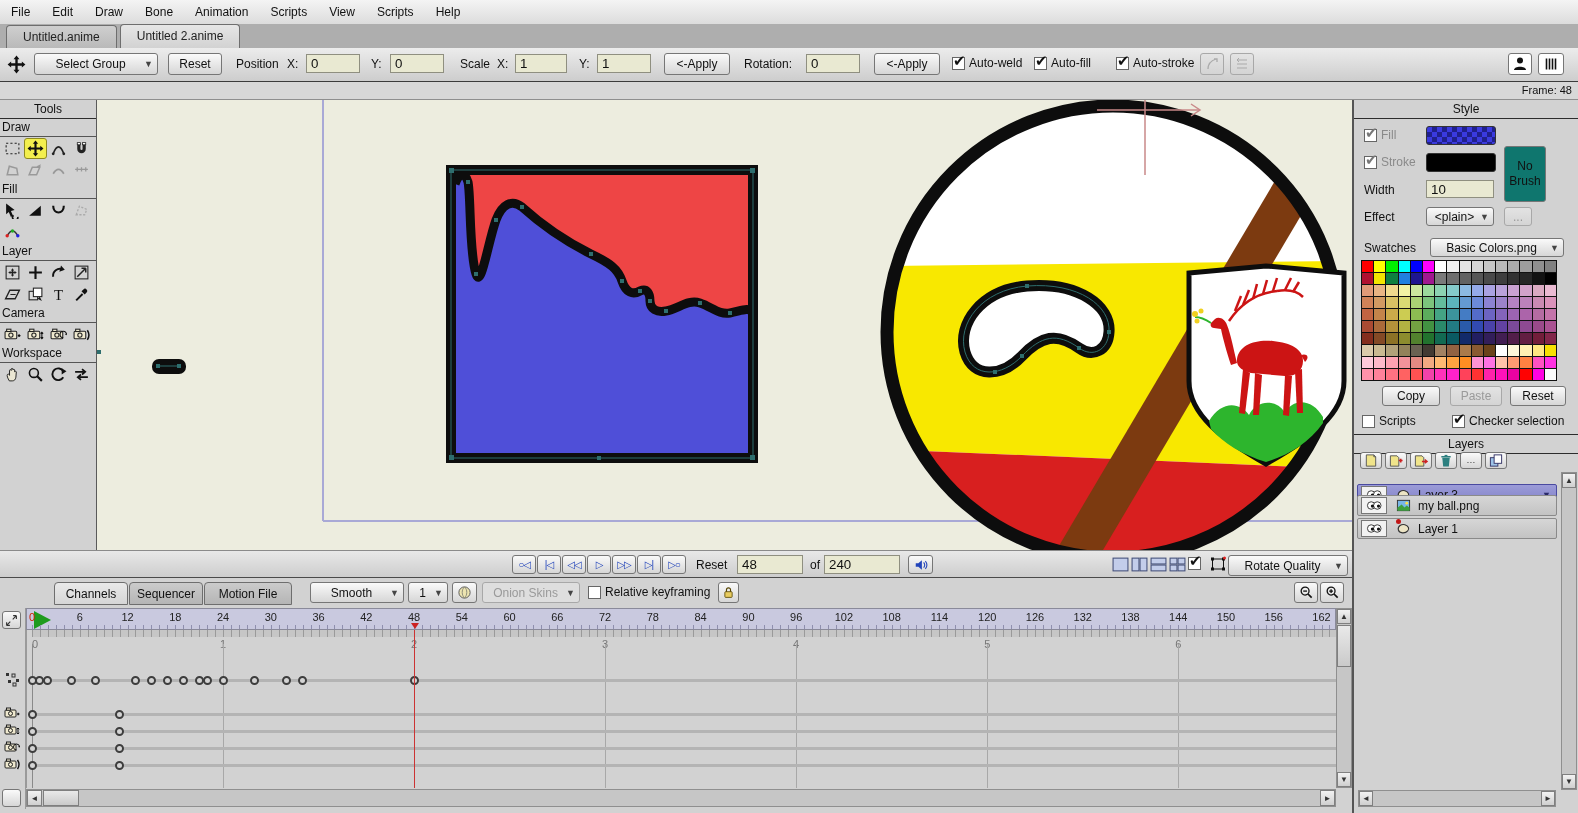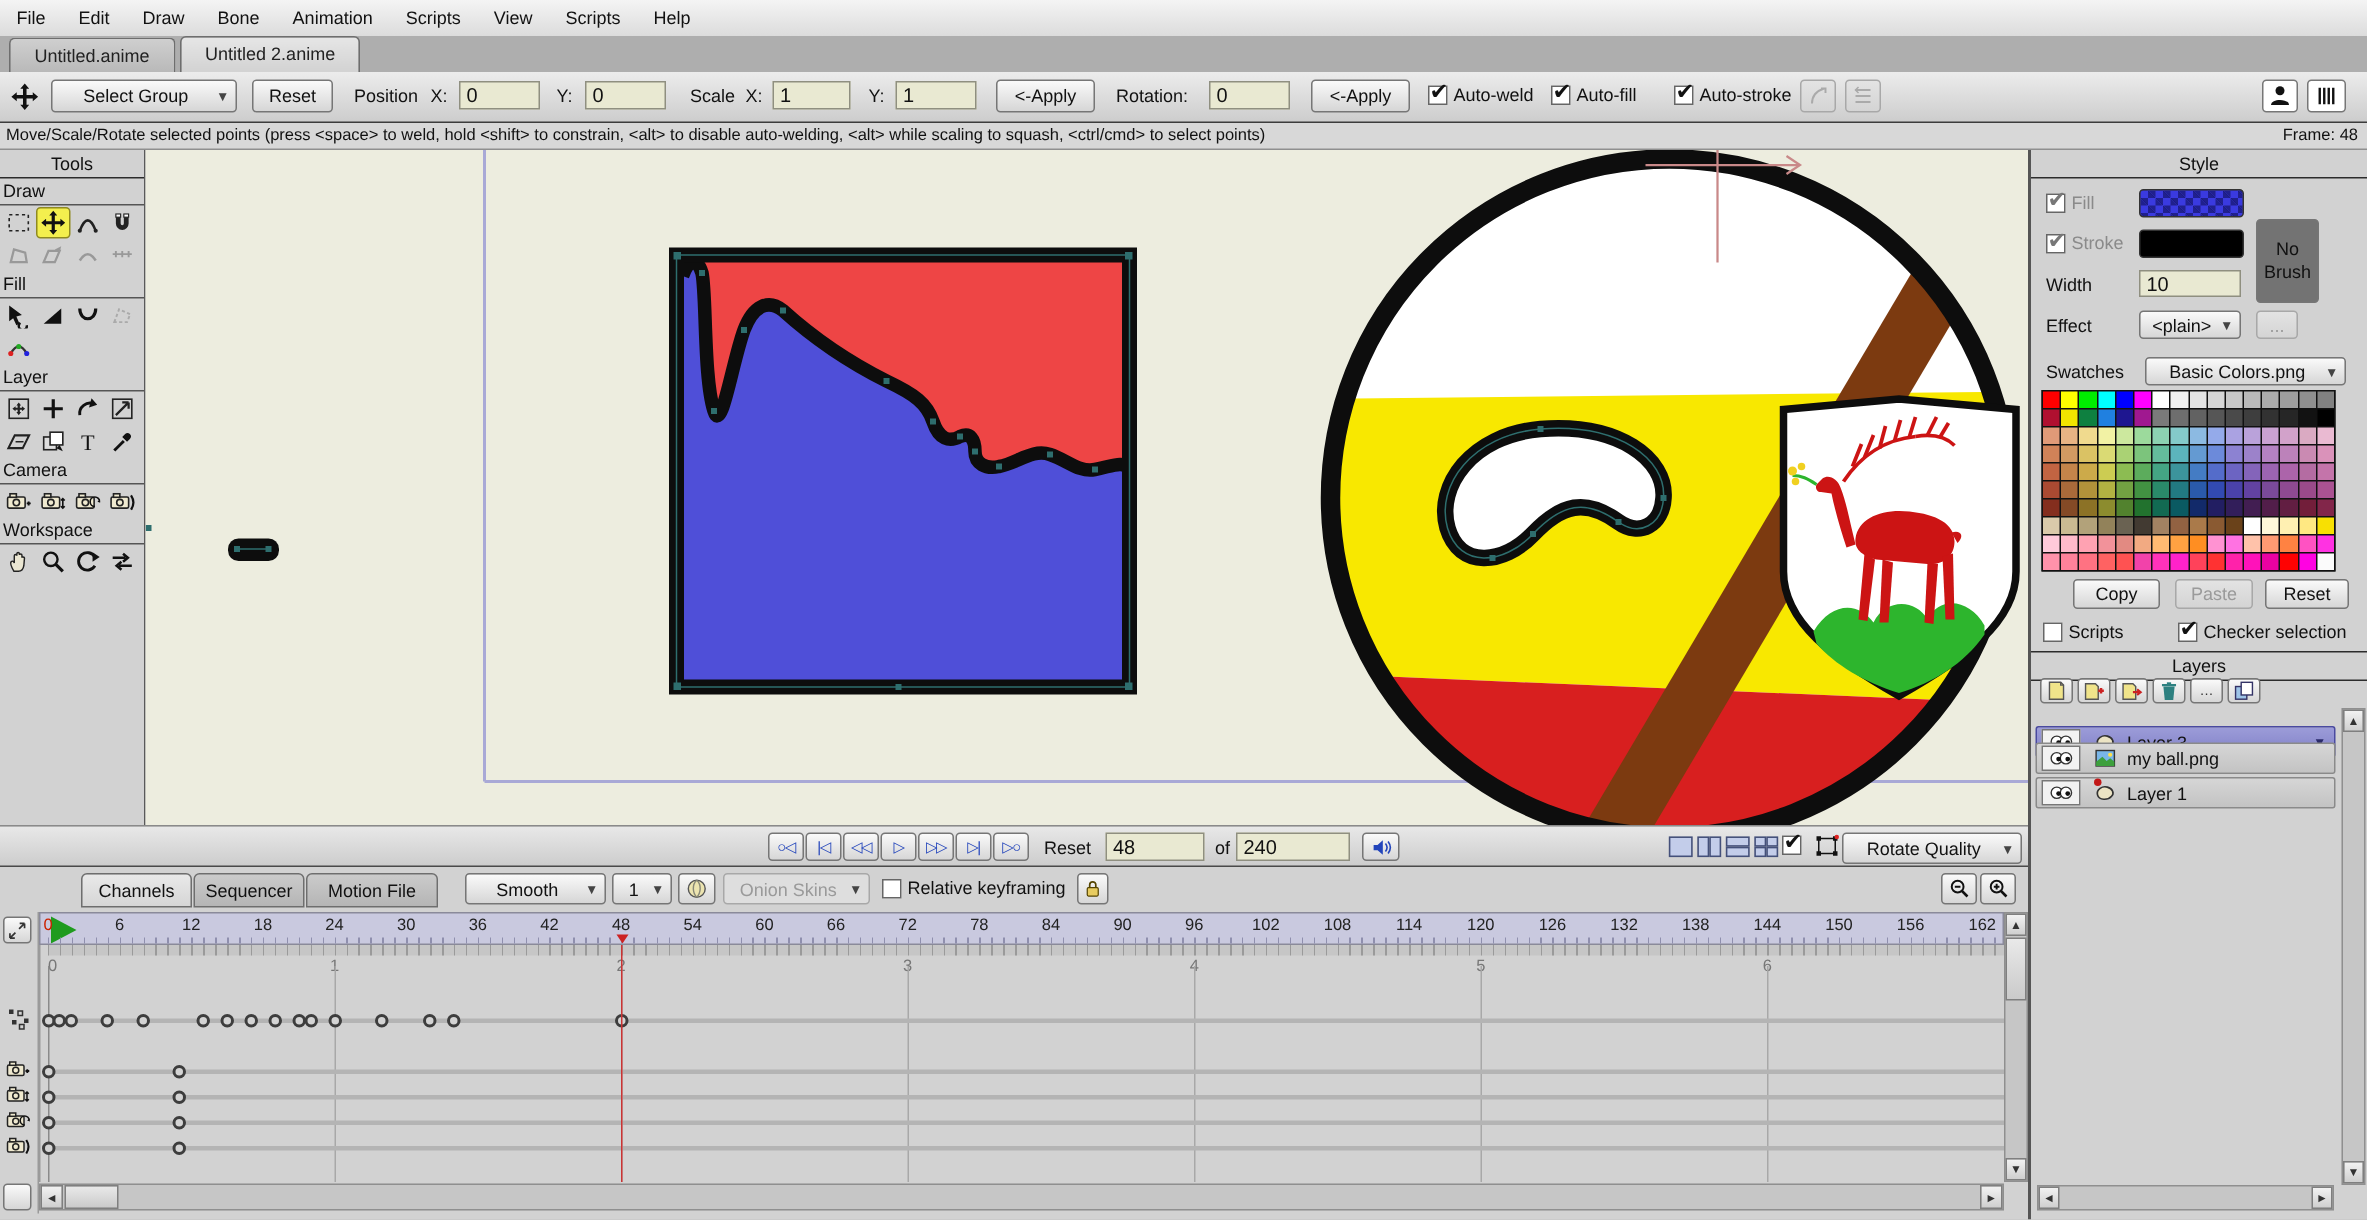--- a/index.html
+++ b/index.html
@@ -183,21 +183,20 @@
   <div class="btn abs" style="left:1538px;top:5px;width:26px;height:22px;background:#fff;">
       <span style="width:16px;height:16px;" id="stripes-icon-slot">
         <svg class="icon-svg" viewBox="0 0 16 16">
           <path d="M3.5,2.5 v11 M6.5,2.5 v11 M9.5,2.5 v11 M12.5,2.5 v11" stroke="#111" stroke-width="1.6"></path>
         </svg>
       </span>
     </div>
 </div>
 
 <div class="abs" id="statusbar">
-  <span id="status-hint">Move/Scale/Rotate selected points (press &lt;space&gt; to weld, hold &lt;shift&gt; to constrain, &lt;alt&gt; to disable auto-welding, &lt;alt&gt; while scaling to squash, &lt;ctrl/cmd&gt; to select points)</span>
   <span id="status-frame">Frame: 48</span>
 </div>
 
 <div class="abs" id="tools">
   <div class="panel-title">Tools</div>
   <div id="tools-body">
       <div class="sec-label">Draw</div>
       <div class="tool-row">
         <div class="tool-cell">
           <span style="width: 17px; height: 17px;">
@@ -770,21 +769,21 @@
   <div class="abs" id="fill-swatch" style="left:72px;top:26px;width:68px;height:17px;"></div>
 
   <span class="cbrow" style="left:10px;top:55px;">
     <span class="cb dim">
         <span class="mark">✔</span>
       </span>
       <span class="rp-label dim" style="position:static;">Stroke</span>
   </span>
   <div class="abs" id="stroke-swatch" style="left: 72px; top: 53px; width: 68px; height: 17px; background: rgb(0, 0, 0);"></div>
 
-  <div class="btn abs" style="left:150px;top:46px;width:42px;height:56px;background:#737373;flex-direction:column;line-height:15px;">No Brush</div>
+  <div class="btn abs" style="left:150px;top:46px;width:42px;height:56px;background:#0f766e;flex-direction:column;line-height:15px;">No Brush</div>
 
   <span class="rp-label" style="left:10px;top:83px;">Width</span>
   <input class="input abs" style="left: 72px; top: 80px; width: 68px; height: 18px;" value="10">
 
   <span class="rp-label" style="left:10px;top:110px;">Effect</span>
   <div class="dd abs" style="left:72px;top:107px;width:68px;height:19px;">
     <span class="lbl">&lt;plain&gt;</span>
       <span class="arr">▼</span>
   </div>
   <div class="btn disabled abs" style="left:150px;top:107px;width:28px;height:19px;">...</div>

